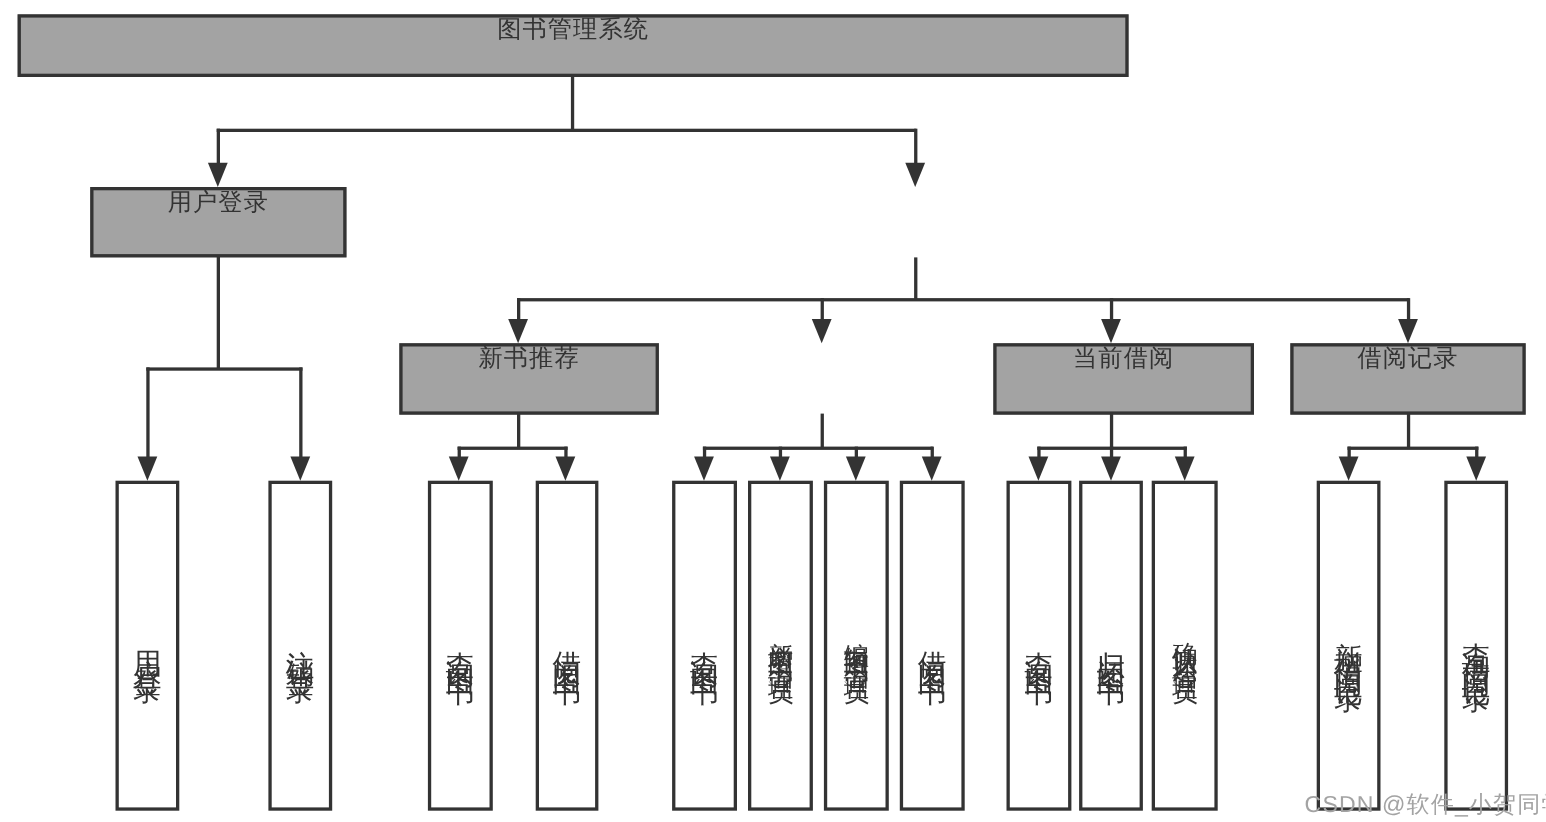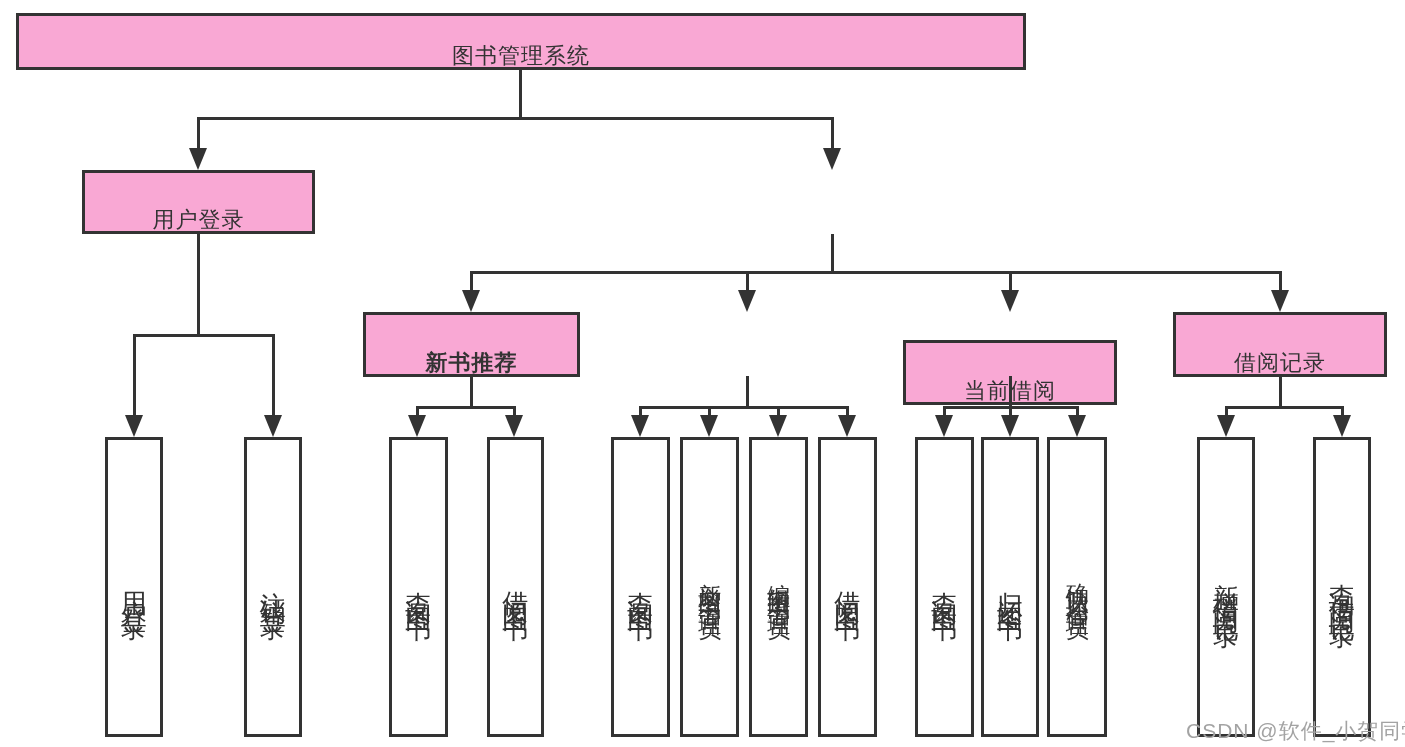--- a/index.html
+++ b/index.html
@@ -9,23 +9,23 @@
     --bg:#ffffff;
   }
   html,body{margin:0;padding:0;}
   body{background:#fff;font-family:"Liberation Sans","DejaVu Sans",sans-serif;}
   #canvas{
     position:relative;width:1405px;height:747px;background:var(--bg);
     overflow:hidden;
   }
   
   .node{
-    position:absolute;box-sizing:border-box;background:#f9a8d4;
+    position:absolute;box-sizing:border-box;background:#a3a3a3;
     border:3px solid var(--line);color:var(--text);
-    display:flex;align-items:flex-end;justify-content:center;
+    display:flex;align-items:flex-start;justify-content:center;
     font-size:22px;letter-spacing:1px;line-height:1;
   }
   .leaf{
     position:absolute;box-sizing:border-box;background:#fff;
     border:3px solid var(--line);color:var(--text);
     display:flex;align-items:center;justify-content:center;
     top:437px;height:300px;
   }
   .leaf .vtext{
     display:block;
@@ -59,26 +59,26 @@
 
   <div class="node" style="left:16px;top:13px;width:1010px;height:57px;">
     <span>图书管理系统</span>
   </div>
 
   <div class="node" style="left:82px;top:170px;width:233px;height:64px;">
     <span>用户登录</span>
   </div>
 
 
-  <div class="node" style="left:363px;top:312px;width:217px;height:65px;font-weight:bold;">
+  <div class="node" style="left:363px;top:312px;width:236px;height:65px;">
     <span>新书推荐</span>
   </div>
 
 
-  <div class="node" style="left:903px;top:312px;width:214px;height:65px;margin-top:28px;">
+  <div class="node" style="left:903px;top:312px;width:237px;height:65px;">
     <span>当前借阅</span>
   </div>
 
   <div class="node" style="left:1173px;top:312px;width:214px;height:65px;">
     <span>借阅记录</span>
   </div>
 
   <div class="leaf" style="left:105px;width:58px;">
     <span class="vtext">用户登录</span>
   </div>

